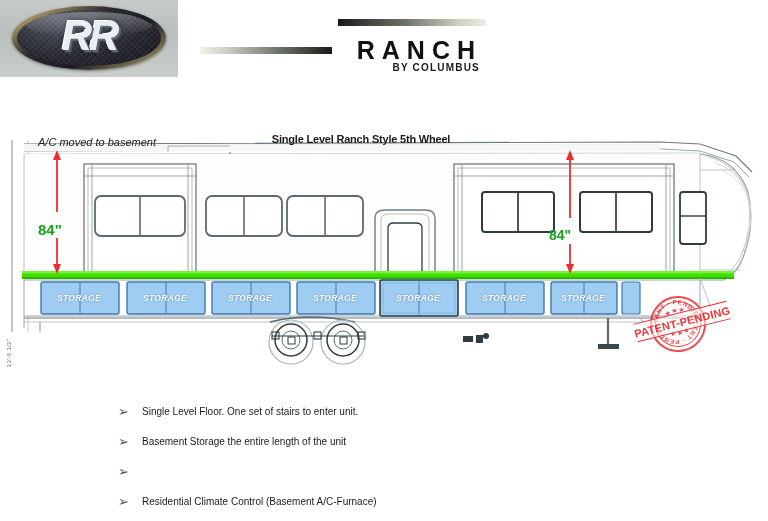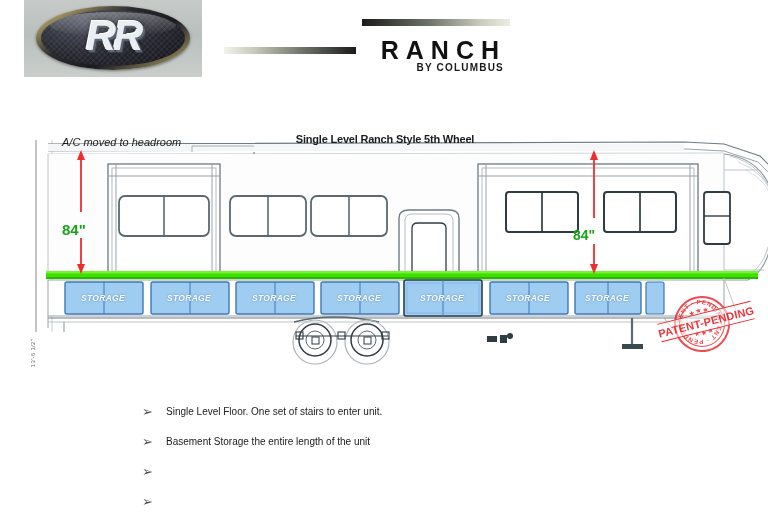--- a/index.html
+++ b/index.html
@@ -3,21 +3,21 @@
 <meta charset="utf-8">
 <style>
   html,body{margin:0;padding:0;}
   body{
     width:768px;height:521px;
     background:#ffffff;
     font-family:"Liberation Sans", sans-serif;
     overflow:hidden;
     position:relative;
   }
-  .page{position:relative;width:684px;height:521px;margin-left:24px;}
+  .page{position:relative;width:684px;height:521px;}
 
   
   .logo-band{position:absolute;left:0;top:0;width:768px;height:80px;}
   .logo-badge{
     position:absolute;left:0;top:0;width:178px;height:77px;
     background:linear-gradient(180deg,#c6cbc9 0%,#b9bfbd 45%,#c9cecb 100%);
   }
   .oval-outer{
     position:absolute;left:12px;top:6px;width:154px;height:64px;
     border-radius:50%;
@@ -360,21 +360,21 @@
         <line x1="608" y1="208" x2="608" y2="234" stroke="#5a6a70" stroke-width="2.2"></line>
         <rect x="598" y="234" width="21" height="5" fill="#3a4850"></rect>
       </g>
 
       <g>
         <line x1="40" y1="212" x2="40" y2="222" stroke="#9aa6ab" stroke-width="1.2"></line>
       </g>
     </svg>
 
     <div class="dia-title">Single Level Ranch Style 5th Wheel</div>
-    <div class="ac-note">A/C moved to headroom</div>
+    <div class="ac-note">A/C moved to basement</div>
     <div class="side-dim">13'-6 1/2"</div>
 
     <svg style="position:absolute;left:0;top:0;" width="768" height="265">
       <g>
         <line x1="57" y1="44" x2="57" y2="102" stroke="#ef2d2d" stroke-width="1.8"></line>
         <line x1="57" y1="128" x2="57" y2="158" stroke="#ef2d2d" stroke-width="1.8"></line>
         <polygon points="57,40 53,50 61,50" fill="#ef2d2d"></polygon>
         <polygon points="57,164 53,154 61,154" fill="#ef2d2d"></polygon>
       </g>
       <g>
@@ -439,17 +439,18 @@
       <span class="marker">➢</span>
       <span class="btext">Basement Storage the entire length of the unit</span>
     </div>
 
     <div class="bullet">
       <span class="marker">➢</span>
     </div>
 
     <div class="bullet">
       <span class="marker">➢</span>
+      <span class="btext">Residential Climate Control (Basement A/C-Furnace)</span>
     </div>
 
   </div>
 
 </div>
 
 </body></html>

